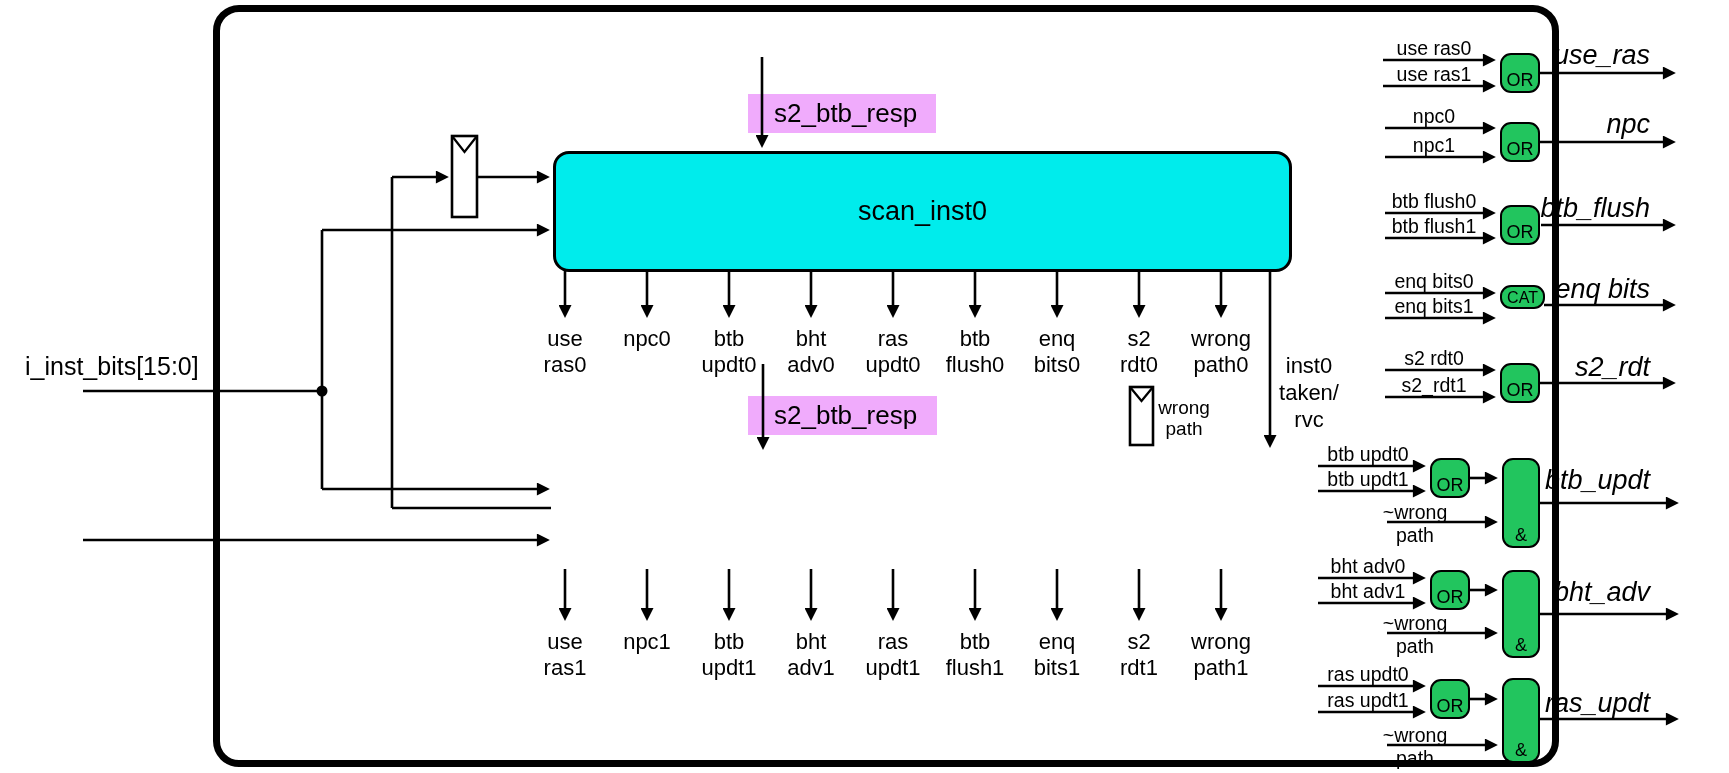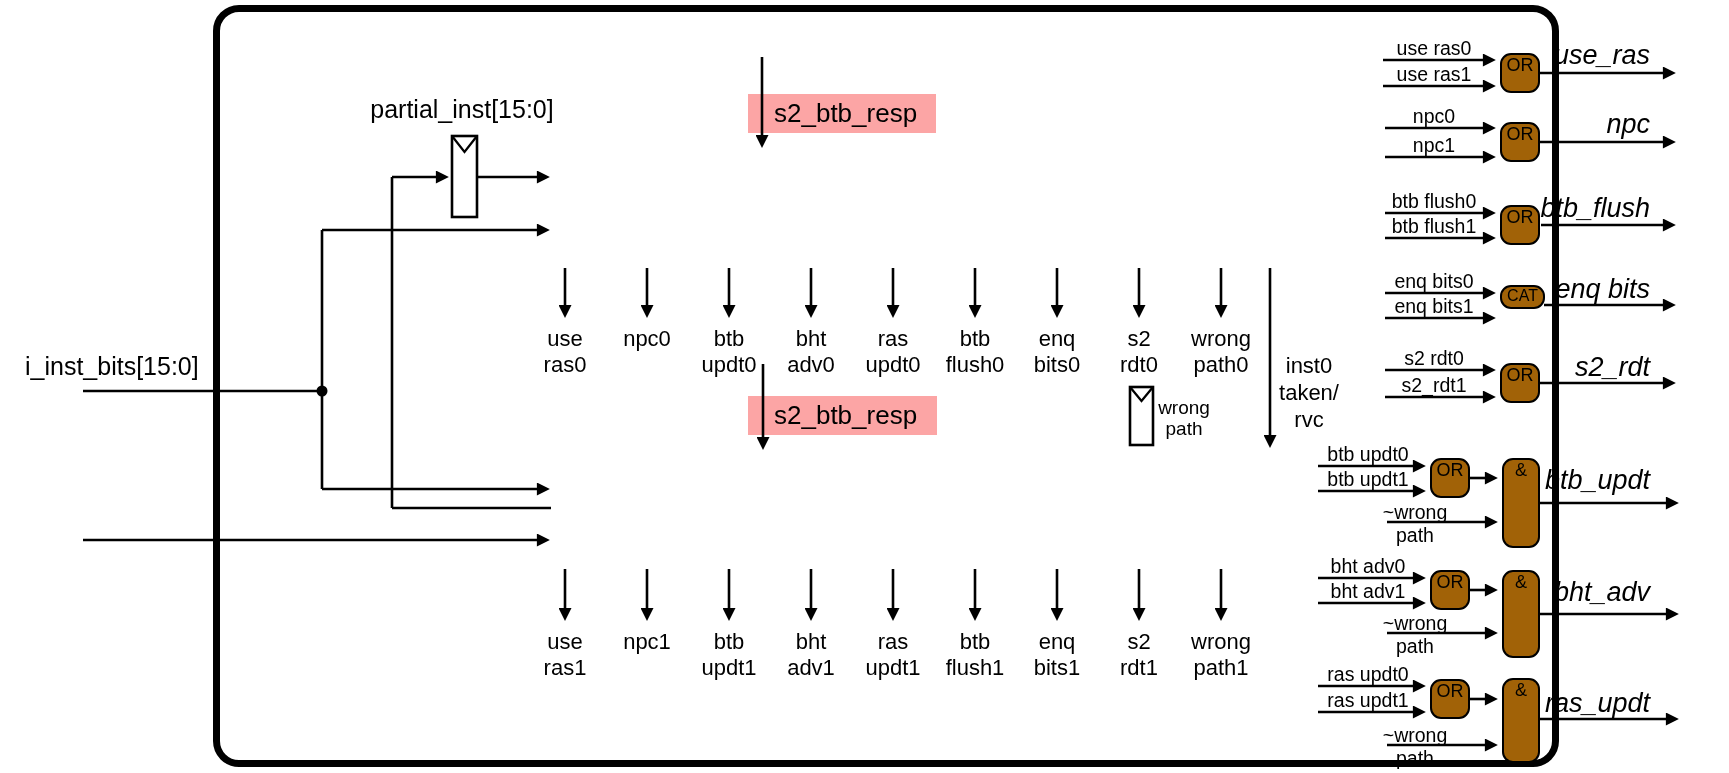--- a/index.html
+++ b/index.html
@@ -5,31 +5,31 @@
   html,body{margin:0;padding:0;background:#fff;}
   #canvas{position:relative;width:1729px;height:773px;background:#fff;overflow:hidden;
           font-family:"Liberation Sans", sans-serif;color:#000;}
   .abs{position:absolute;}
   #outer-box{left:213px;top:5px;width:1332px;height:748px;border:7px solid #000;border-radius:26px;z-index:1;background:#fff;}
   #wires{left:0;top:0;z-index:3;}
   .cyanbox{background:#00ecec;border:3px solid #000;border-radius:16px;z-index:4;
            display:flex;align-items:center;justify-content:center;font-size:27px;}
   #scan0{left:553px;top:151px;width:733px;height:115px;}
   #scan1{left:553px;top:453px;width:734px;height:114px;}
-  .greenlabel{background:#fca5a5;z-index:2;font-size:26px;display:flex;align-items:center;padding-left:26px;box-sizing:border-box;}
+  .greenlabel{background:#f0abfc;z-index:2;font-size:26px;display:flex;align-items:center;padding-left:26px;box-sizing:border-box;}
   #green-top{left:748px;top:94px;width:188px;height:39px;}
   #green-bottom{left:748px;top:396px;width:189px;height:39px;}
   #title{left:820px;top:12px;width:400px;text-align:center;font-size:57px;font-weight:bold;letter-spacing:-1px;z-index:2;}
   .inlabel{font-size:25px;z-index:4;}
   #partial-label{left:352px;top:95px;width:220px;text-align:center;font-size:25px;z-index:4;}
   .collabel{width:110px;text-align:center;font-size:22px;line-height:26px;z-index:4;}
   #inst0-taken{left:1270px;top:352px;width:78px;text-align:center;font-size:22px;line-height:27px;z-index:4;}
   #wrongreg-label{left:1158px;top:397px;width:52px;text-align:center;font-size:19px;line-height:21px;z-index:4;}
-  .gate{background:#a16207;border:2.5px solid #000;border-radius:11px;z-index:5;
-        display:flex;align-items:flex-start;justify-content:center;font-size:18px;box-sizing:border-box;}
+  .gate{background:#22c55e;border:2.5px solid #000;border-radius:11px;z-index:5;
+        display:flex;align-items:flex-end;justify-content:center;font-size:18px;box-sizing:border-box;}
   .slabel{font-size:19.5px;z-index:4;text-align:center;}
   .outlabel{left:1500px;width:150px;text-align:right;font-size:27px;z-index:4;font-style:italic;}
   #watermark{left:1364px;top:678px;font-size:44px;font-weight:bold;letter-spacing:2px;z-index:9;
              color:rgba(255,255,255,0.92);-webkit-text-stroke:1.3px rgba(140,140,140,0.65);
              text-shadow:0 0 2px rgba(120,120,120,0.35);white-space:nowrap;}
 </style>
 </head>
 <body>
 
 <div id="canvas">
@@ -118,23 +118,25 @@
       <g fill="#fff">
         <rect x="452" y="136" width="25" height="81"></rect>
         <rect x="1130" y="387" width="23" height="58"></rect>
       </g>
       <polyline points="452,136 464.5,152 477,136" stroke-width="2.3"></polyline>
       <polyline points="1130,387 1141.5,401 1153,387" stroke-width="2.3"></polyline>
     </g>
     <circle cx="322" cy="391" r="5.5" fill="#000"></circle>
   </svg>
 
+  <div id="scan0" class="abs cyanbox">
+    <span>scan_inst0</span>
+  </div>
 
   <div class="abs inlabel" style="left:25px;top:352px;">i_inst_bits[15:0]</div>
-  <div id="partial-label" class="abs">partial_inst[15:0]</div>
 
   <div class="abs collabel" style="left:510px;top:326px;">
       <div>use</div>
       <div>ras0</div>
     </div>
   <div class="abs collabel" style="left:592px;top:326px;">
       <div>npc0</div>
       <div></div>
     </div>
   <div class="abs collabel" style="left:674px;top:326px;">

